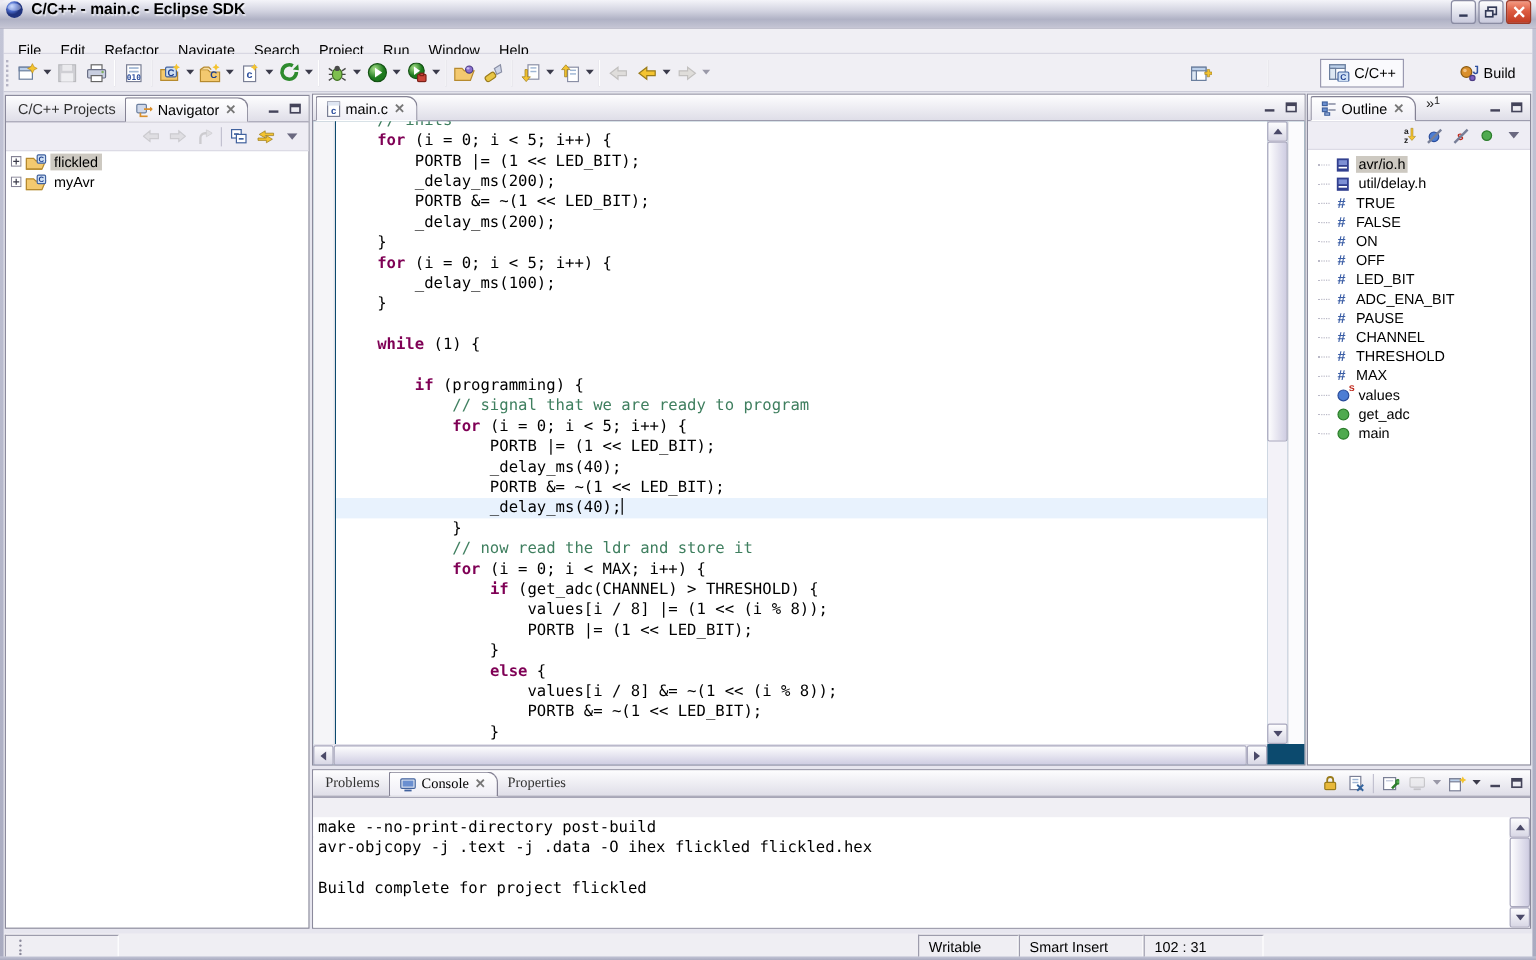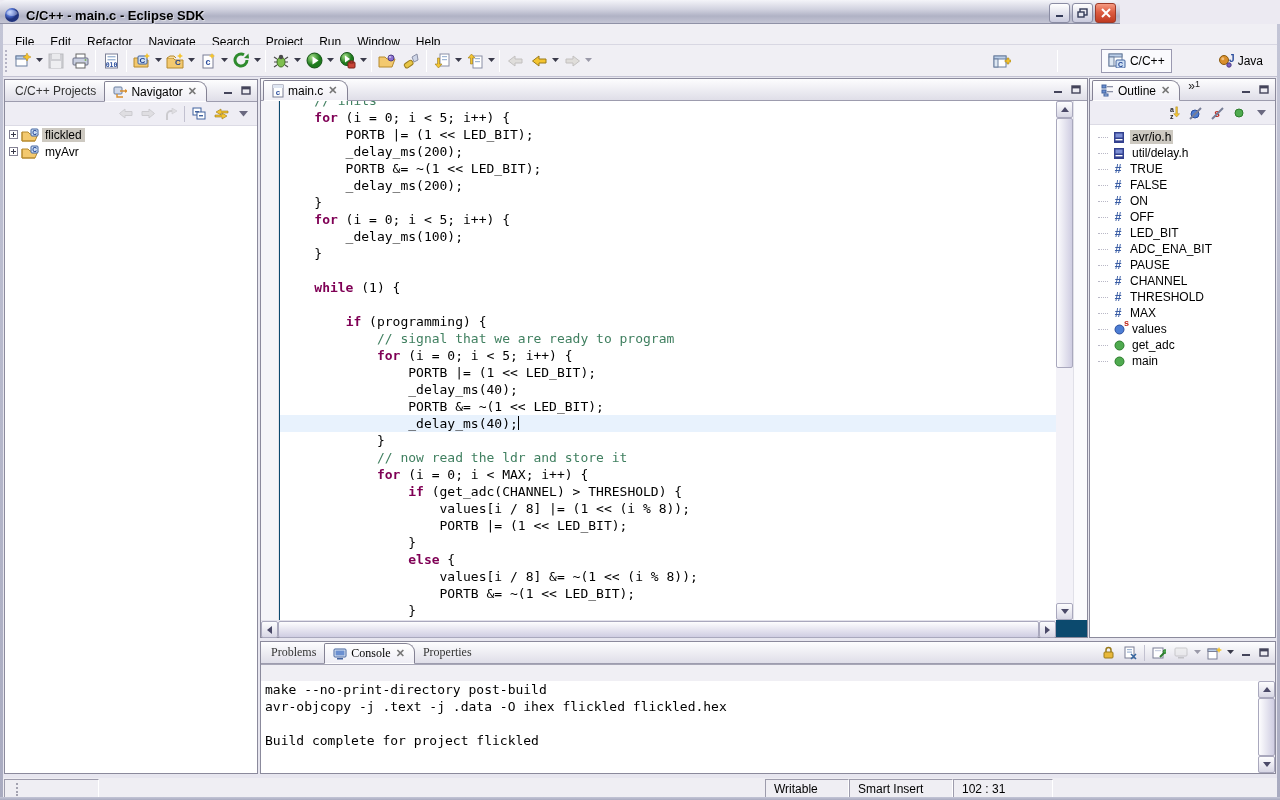--- a/index.html
+++ b/index.html
@@ -6,23 +6,23 @@
   html,body { width:1280px; height:800px; overflow:hidden; }
   body { font-family:"Liberation Sans", sans-serif; font-size:12px; color:#000; }
 
   #window { position:relative; width:1280px; height:800px; background:#eceaf2; overflow:hidden; }
   .win-edge { position:absolute; background:linear-gradient(#c3c5d6,#a9abc0); z-index:50; }
   #edge-l { left:0; top:24px; bottom:0; width:3px; }
   #edge-r { right:0; top:24px; bottom:0; width:3px; }
   #edge-b { left:0; right:0; bottom:0; height:3px; }
 
   
-  #titlebar { position:absolute; left:0; top:0; width:1120px; height:24px;
+  #titlebar { position:absolute; left:0; top:0; width:1280px; height:24px;
     background:linear-gradient(#f4f4f9, #d2d3e0 40%, #b0b2c5 70%, #c4c5d4);
-    border-bottom:1px solid #8f91a6; display:flex; align-items:flex-end; padding:0 4px;
+    border-bottom:1px solid #8f91a6; display:flex; align-items:flex-start; padding:0 4px;
     border-radius:6px 6px 0 0; }
   #title-text { font-weight:bold; font-size:13px; margin-left:6px; flex:1;
     text-shadow:1px 1px 1px rgba(255,255,255,.6); }
   .wbtn { width:21px; height:20px; margin-left:2px; border:1px solid #8a8ca3; border-radius:3px;
     background:linear-gradient(#ffffff,#c9cadd); display:flex; align-items:center; justify-content:center; }
   .wbtn.close { background:linear-gradient(#f59a82,#dd5d42 45%,#c03a22); border-color:#9c3a28; }
 
   
   #menubar { position:absolute; left:3px; top:24px; width:1274px; height:21px;
     background:#f0eff4; border-bottom:1px solid #d8d7e2; display:flex; align-items:center; padding-left:4px; }
@@ -398,21 +398,21 @@
           </svg>
         <span>C/C++</span>
       </div>
       <div class="persp-btn">
         <svg width="16" height="15">
             <circle cx="6" cy="7" r="4.5" fill="#d98f2c" stroke="#8a5a10"></circle>
             <circle cx="4.8" cy="5.8" r="1.5" fill="#f0c080"></circle>
             <text x="11" y="9" font-size="10" font-weight="bold" fill="#2d4f9e">J</text>
             <circle cx="11" cy="12" r="2.2" fill="#7a5fc0" stroke="#4d3d85"></circle>
           </svg>
-        <span>Java</span>
+        <span>Build</span>
       </div>
     </div>
   </div>
 
   <div id="workspace">
 
     <div class="panel" id="left-panel">
       <div class="tabrow">
         <div class="tab">
           <span>C/C++ Projects</span>

